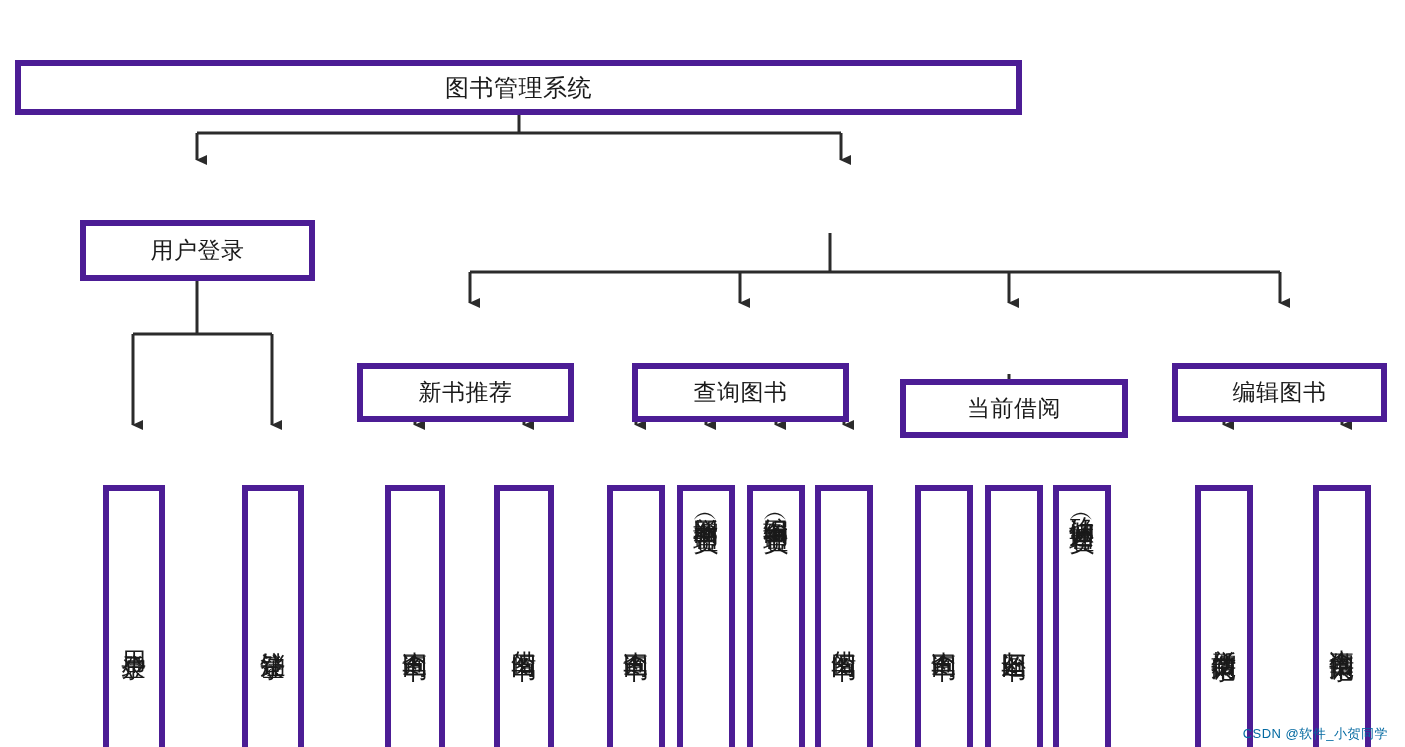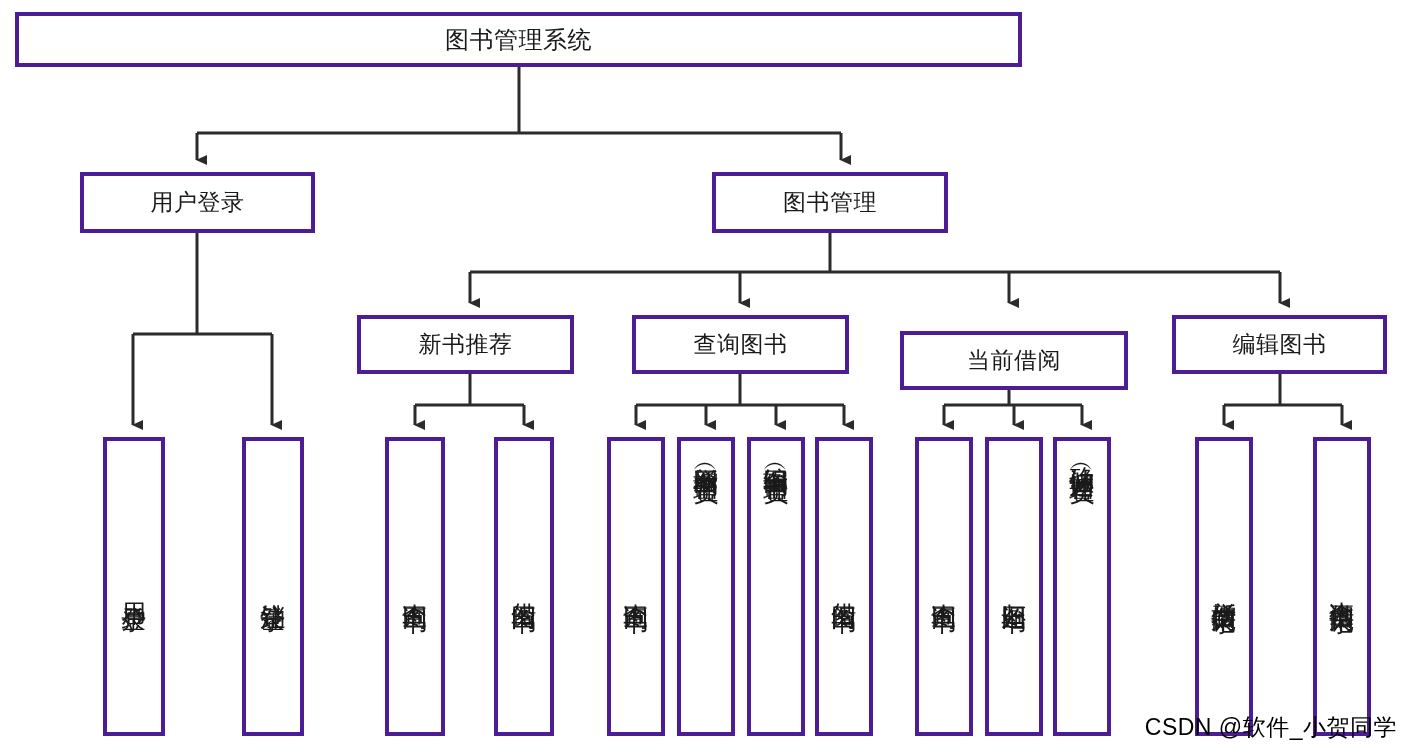--- a/index.html
+++ b/index.html
@@ -21,26 +21,27 @@
     position: absolute;
     left: 0;
     top: 0;
     width: 1405px;
     height: 747px;
     pointer-events: none;
   }
   .node {
     position: absolute;
     box-sizing: border-box;
-    border: 4px solid #4c1d95;
+    border: 6px solid #4c1d95;
     background: #ffffff;
     display: flex;
     align-items: center;
     justify-content: center;
     color: #1a1a1a;
+    margin-top: 48px;
   }
   .node .lbl {
     display: block;
     line-height: 1.15;
     letter-spacing: 0.5px;
   }
   
   .node.h .lbl {
     font-size: 23px;
   }
@@ -59,24 +60,24 @@
     font-size: 25px;
     line-height: 1.05;
     letter-spacing: 2px;
     white-space: nowrap;
   }
   .node.v.top .lbl {
     align-self: flex-start;
   }
   .watermark {
     position: absolute;
-    right: 8px;
+    right: 17px;
     bottom: 4px;
-    font-size: 23px;
-    color: #000000;
+    font-size: 13px;
+    color: #0369a1;
     letter-spacing: 0.5px;
     white-space: nowrap;
   }
 </style>
 </head>
 <body>
 
 <div id="canvas">
 
   <svg id="wires" viewBox="0 0 1405 747">
@@ -129,23 +130,20 @@
     </g>
   </svg>
 
   <div class="node h root" style="left:15px; top:12px; width:1007px; height:55px;">
     <span class="lbl">图书管理系统</span>
   </div>
 
   <div class="node h" style="left:80px; top:172px; width:235px; height:61px;">
     <span class="lbl">用户登录</span>
   </div>
-  <div class="node h" style="left:712px; top:172px; width:236px; height:61px;">
-    <span class="lbl">图书管理</span>
-  </div>
 
   <div class="node h" style="left:357px; top:315px; width:217px; height:59px;">
     <span class="lbl">新书推荐</span>
   </div>
   <div class="node h" style="left:632px; top:315px; width:217px; height:59px;">
     <span class="lbl">查询图书</span>
   </div>
   <div class="node h" style="left:900px; top:331px; width:228px; height:59px;">
     <span class="lbl">当前借阅</span>
   </div>

